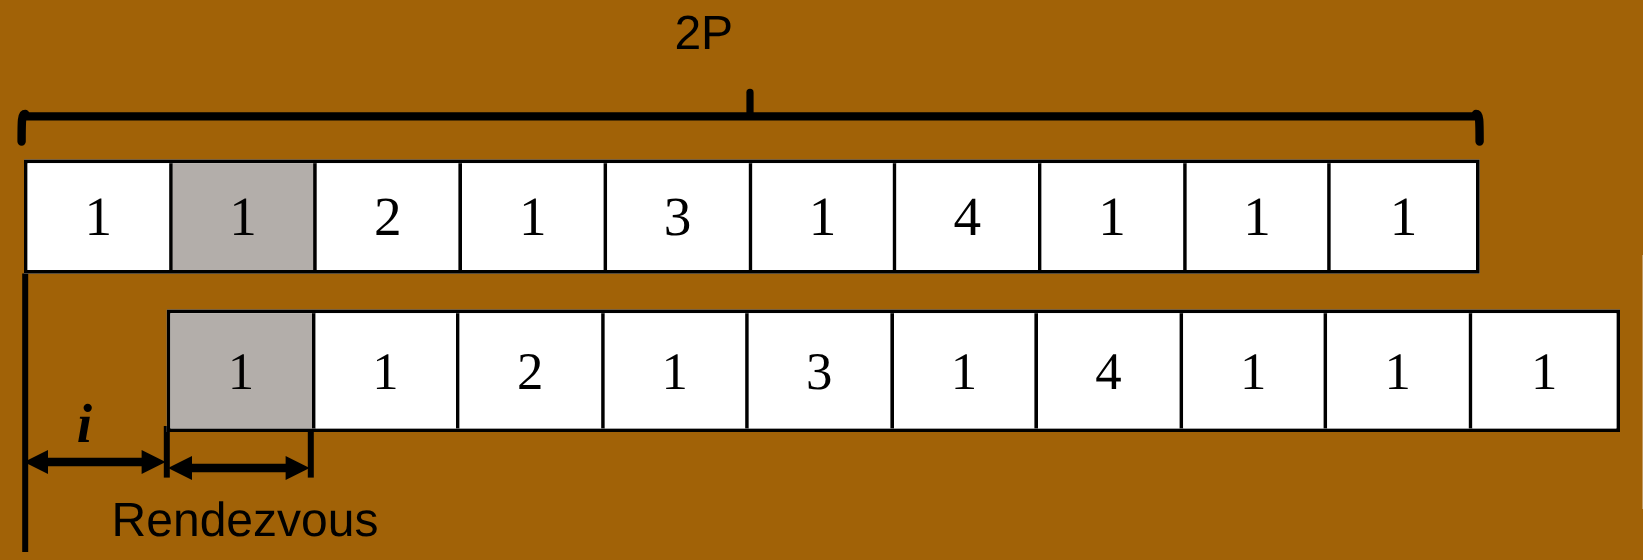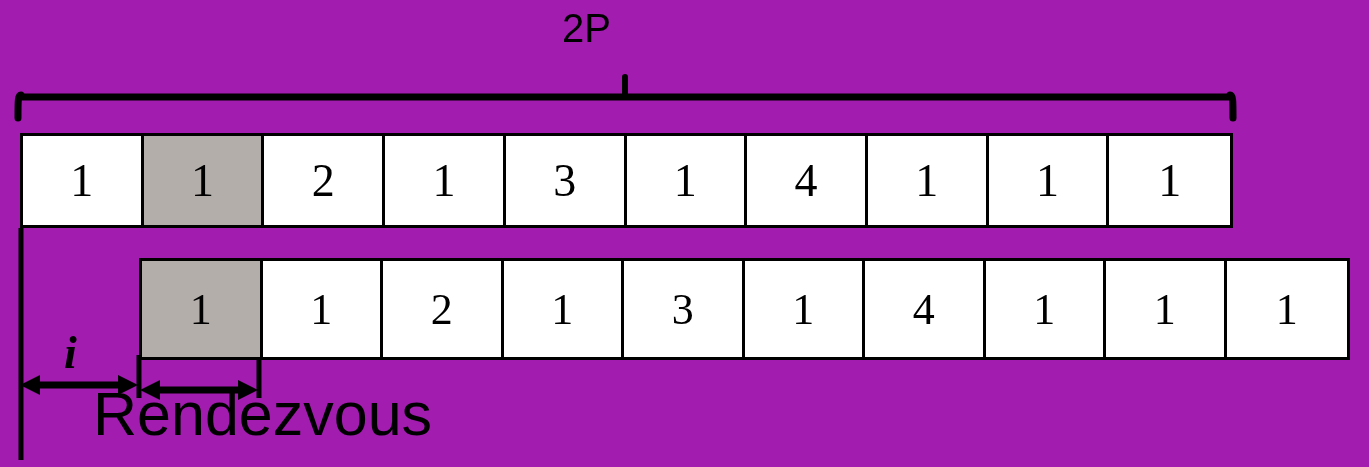--- a/index.html
+++ b/index.html
@@ -9,21 +9,21 @@
     background: #ffffff;
   }
   body {
     font-family: "Liberation Sans", sans-serif;
     -webkit-font-smoothing: antialiased;
   }
   #stage {
     position: relative;
     width: 1369px;
     height: 467px;
-    background: #a21caf;
+    background: #a16207;
     overflow: hidden;
   }
 
   
   .brace-label {
     position: absolute;
     font-family: "Liberation Sans", sans-serif;
     font-size: 40px;
     line-height: 40px;
     color: #000000;
@@ -99,22 +99,22 @@
     left: 64px;
     top: 330px;
     font-size: 46px;
     line-height: 46px;
     font-weight: bold;
     font-style: italic;
     font-family: "Liberation Serif", serif;
   }
   #label-rendezvous {
     left: 93px;
-    top: 388px;
-    font-size: 61px;
+    top: 408px;
+    font-size: 40px;
     line-height: 52px;
   }
 </style>
 </head>
 <body>
 
 <div id="stage">
 
   <div class="brace-label" id="brace-2p-label" style="left:562px; top:8px;">2P</div>
 

